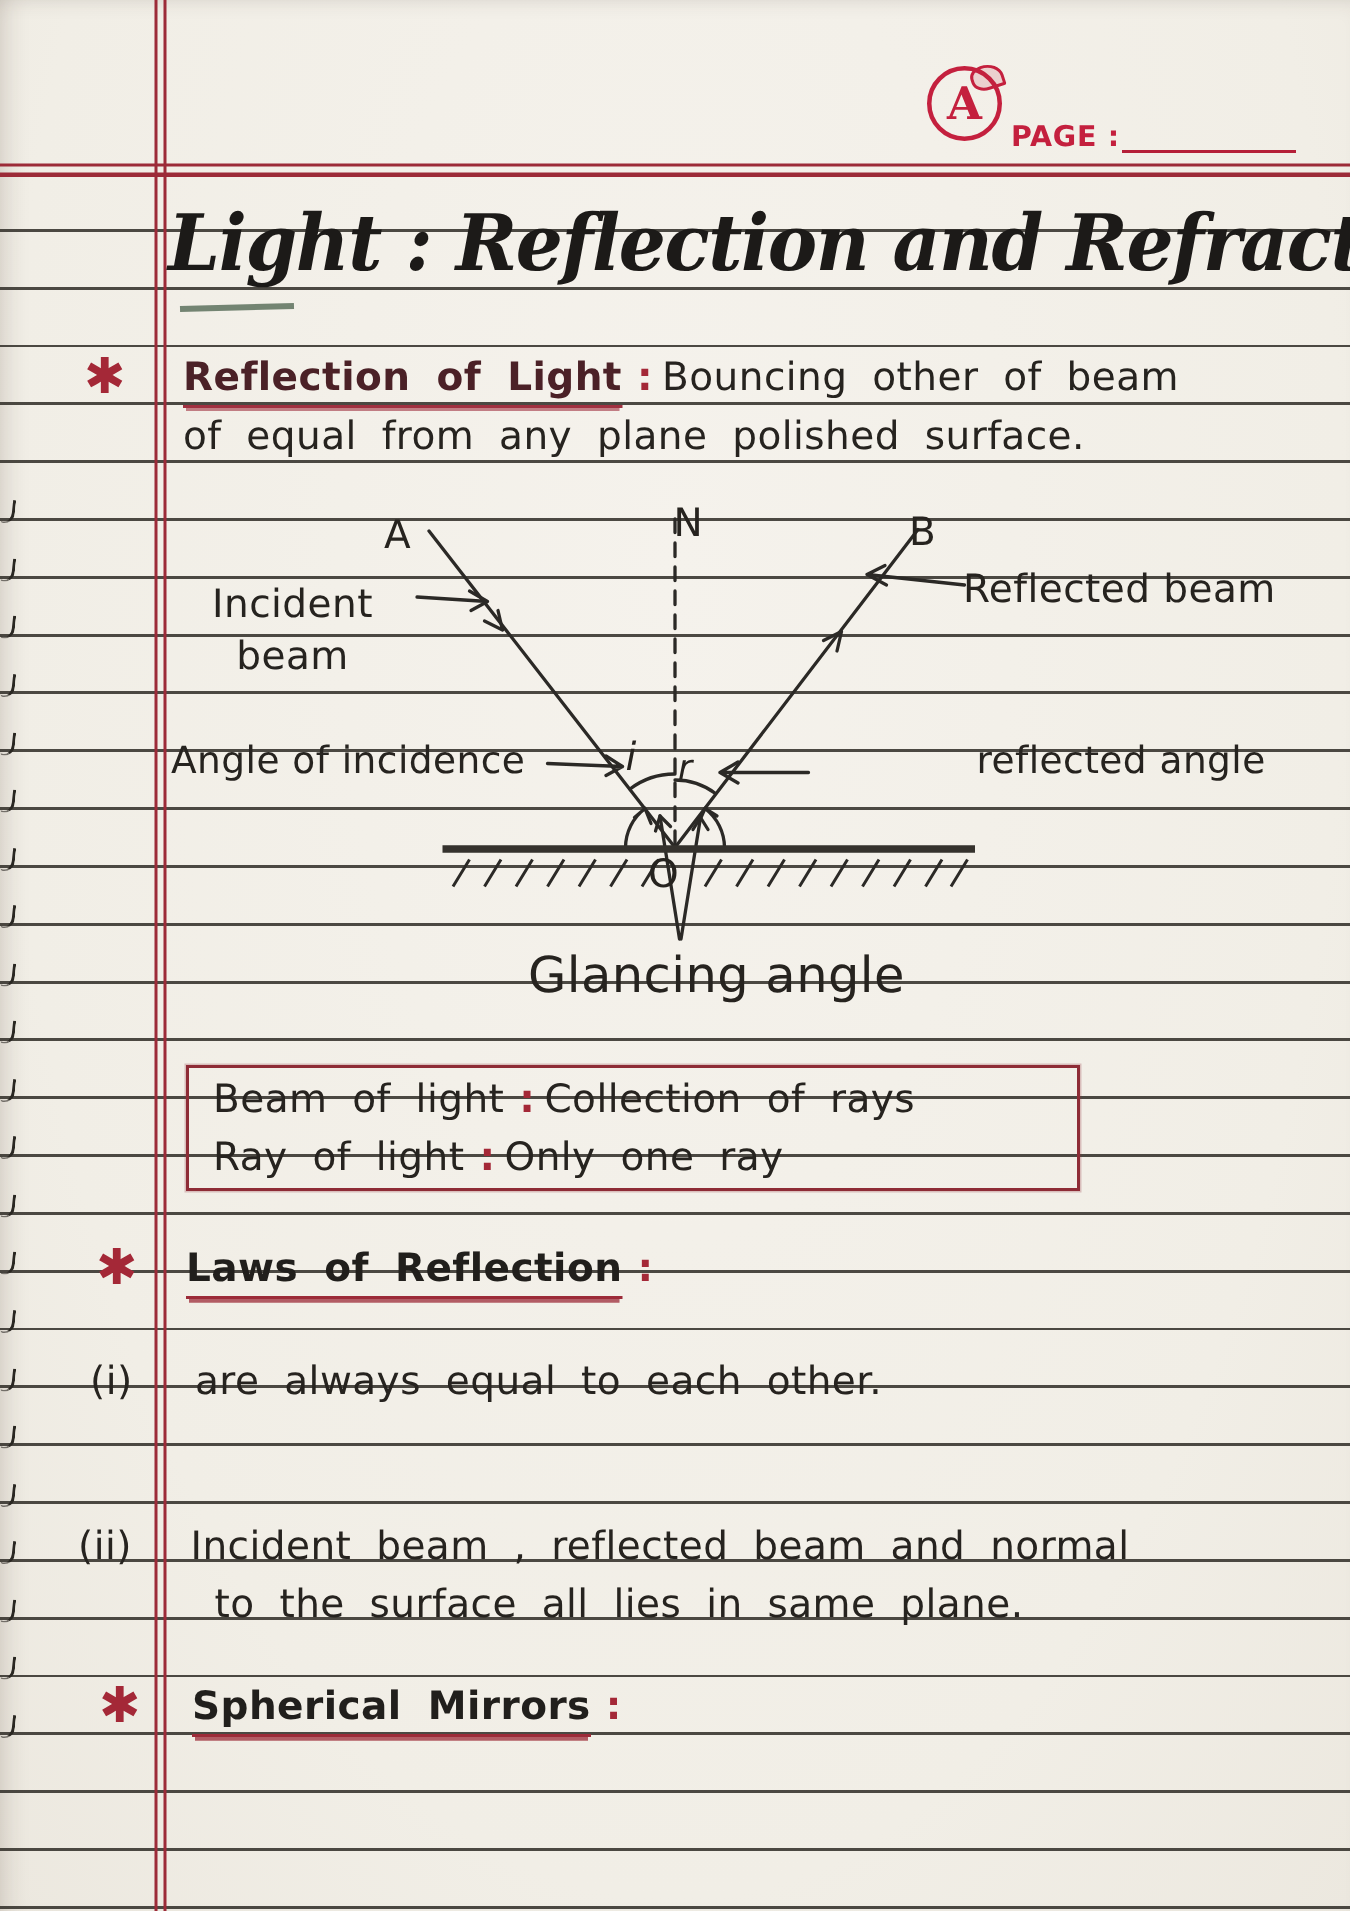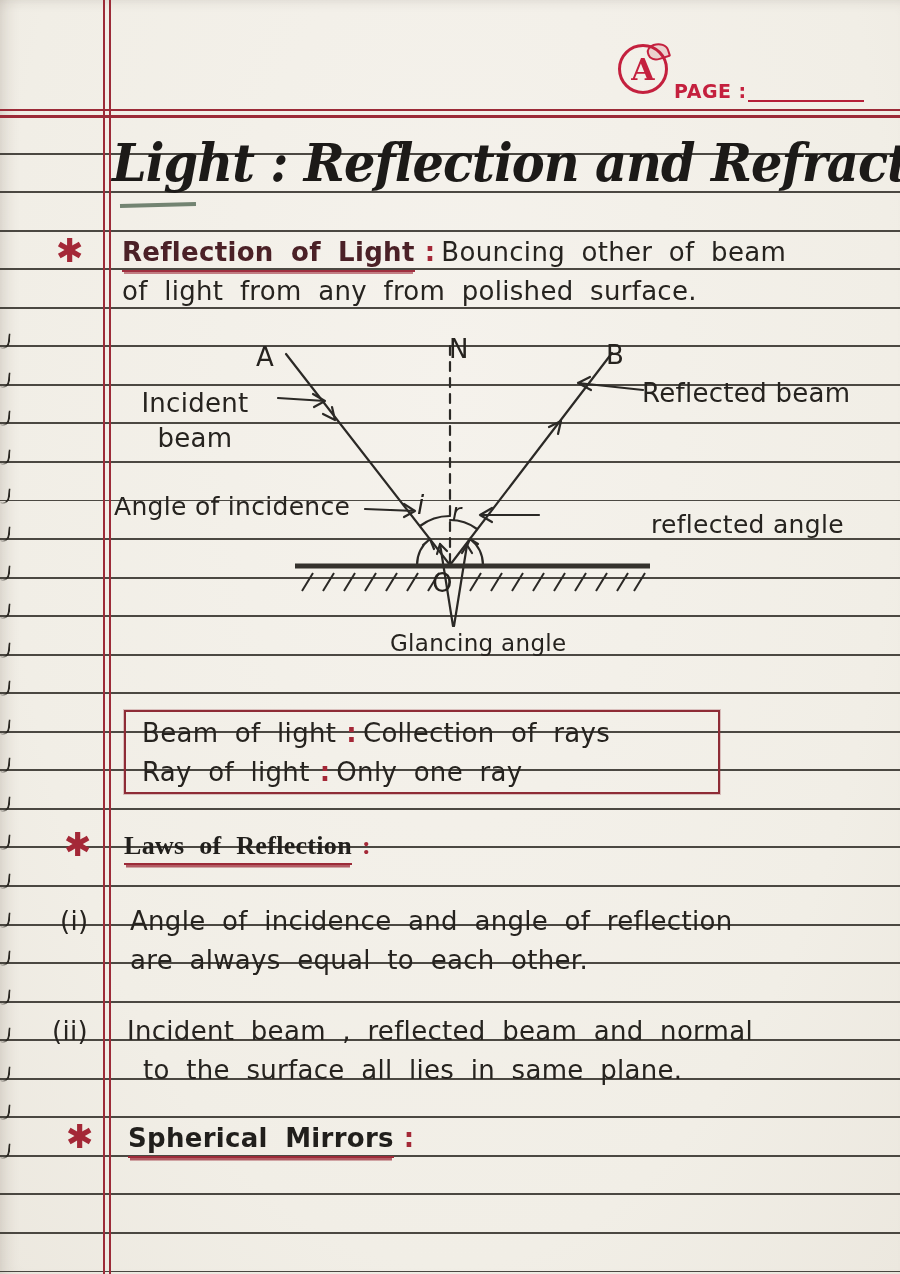--- a/index.html
+++ b/index.html
@@ -97,21 +97,21 @@
   </div>
 </div>
 
 <div class="pos title">Light : Reflection and Refraction</div>
 <div class="pos title-smudge"></div>
 
 <div class="pos bullet" style="left:56px;top:234px;">✱</div>
 <div class="pos hand body-line" style="left:122px;top:233px;">
   <span class="heading-maroon">Reflection of Light</span><span class="red-colon">:</span><span>Bouncing other of beam</span>
 </div>
-<div class="pos hand body-line" style="left:122px;top:272px;">of light from any from polished surface.</div>
+<div class="pos hand body-line" style="left:122px;top:272px;">of equal from any plane polished surface.</div>
 
 <svg class="pos" style="left:110px;top:332px;" width="770" height="340" viewBox="0 0 770 340">
   <g stroke="#2b2926" stroke-width="2.2" fill="none" stroke-linecap="round">
     <path d="M340 14 L340 231" stroke-dasharray="9 7"></path>
     <path d="M176 22 L340 233"></path>
     <path d="M340 233 L502 21"></path>
     <g>
       <path d="M225 88 L222 75 M225 88 L213 82"></path>
     </g>
     <g>
@@ -153,44 +153,43 @@
   <div>Incident</div>
   <div>beam</div>
 </div>
 <div class="dlabel" style="left:642px;top:378px;">Reflected beam</div>
 <div class="dlabel dsmall" style="left:114px;top:488px;">
   <div>Angle of incidence</div>
 </div>
 <div class="dlabel" style="left:417px;top:490px;font-style:italic;">i</div>
 <div class="dlabel" style="left:452px;top:499px;font-size:23px;font-style:italic;">r</div>
 <div class="dlabel dsmall" style="left:546px;top:488px;">
-  <div style="padding-left:105px;margin-top:18px;">reflected angle</div>
+  <div style="padding-left:105px;">reflected angle</div>
 </div>
 <div class="dlabel" style="left:432px;top:568px;">O</div>
-<div class="dlabel" style="left:390px;top:630px;font-size:23px;">Glancing angle</div>
+<div class="dlabel" style="left:352px;top:630px;font-size:33px;">Glancing angle</div>
 
 <div class="ray-box">
   <div class="ray-box-inner hand">
     <div>
       <span>Beam of light</span><span class="red-colon">:</span><span>Collection of rays</span>
     </div>
     <div>
       <span>Ray of light</span><span class="red-colon">:</span><span>Only one ray</span>
     </div>
   </div>
 </div>
 
 <div class="pos bullet" style="left:64px;top:828px;">✱</div>
-<div class="pos hand body-line" style="left:124px;top:827px;font-family:Liberation Serif, serif;">
+<div class="pos hand body-line" style="left:124px;top:827px;">
   <span class="heading-black">Laws of Reflection</span><span class="red-colon">:</span>
 </div>
 
 <div class="pos hand body-line" style="left:60px;top:902px;">(i)</div>
 <div class="pos hand body-line" style="left:130px;top:902px;">
-  <div>Angle of incidence and angle of reflection</div>
   <div>are always equal to each other.</div>
 </div>
 
 <div class="pos hand body-line" style="left:52px;top:1012px;">(ii)</div>
 <div class="pos hand body-line" style="left:127px;top:1012px;">
   <div>Incident beam , reflected beam and normal</div>
   <div style="margin-left:16px;">to the surface all lies in same plane.</div>
 </div>
 
 <div class="pos bullet" style="left:66px;top:1120px;">✱</div>

